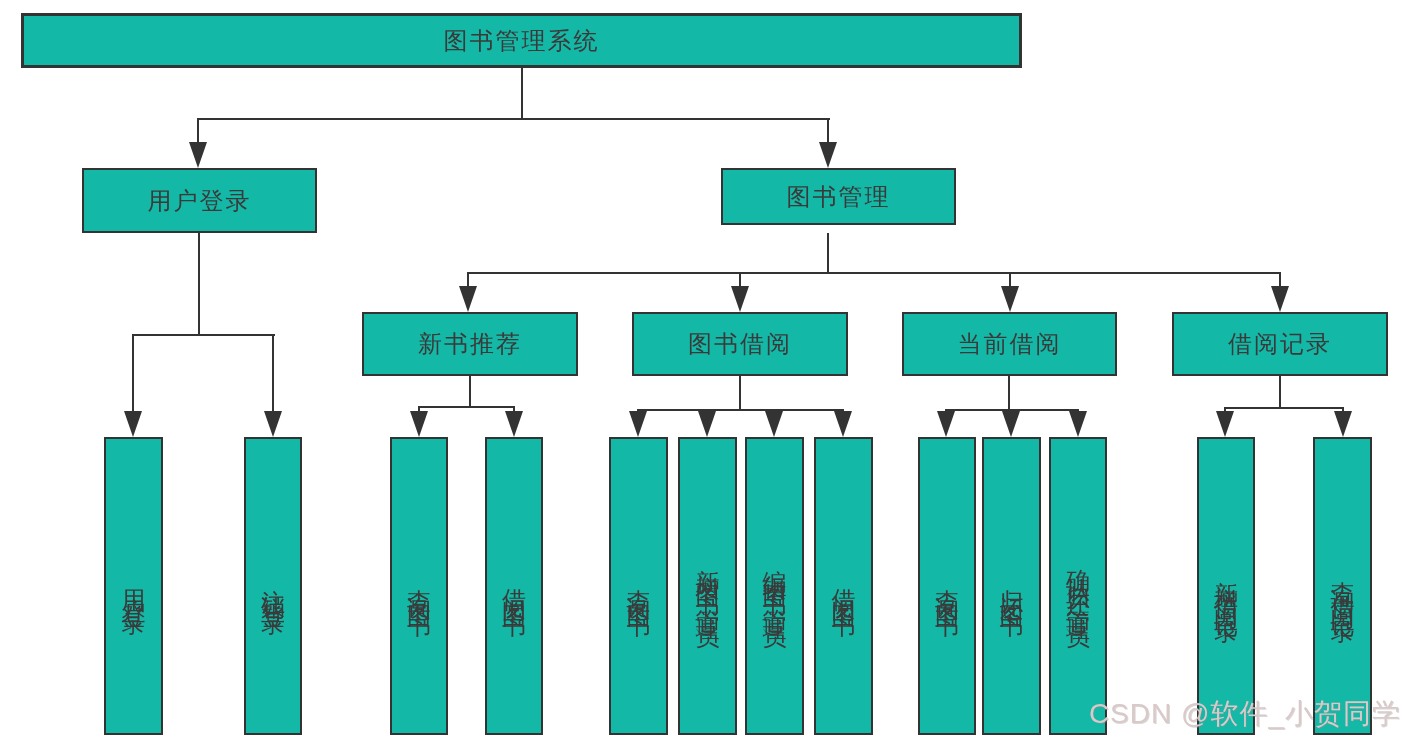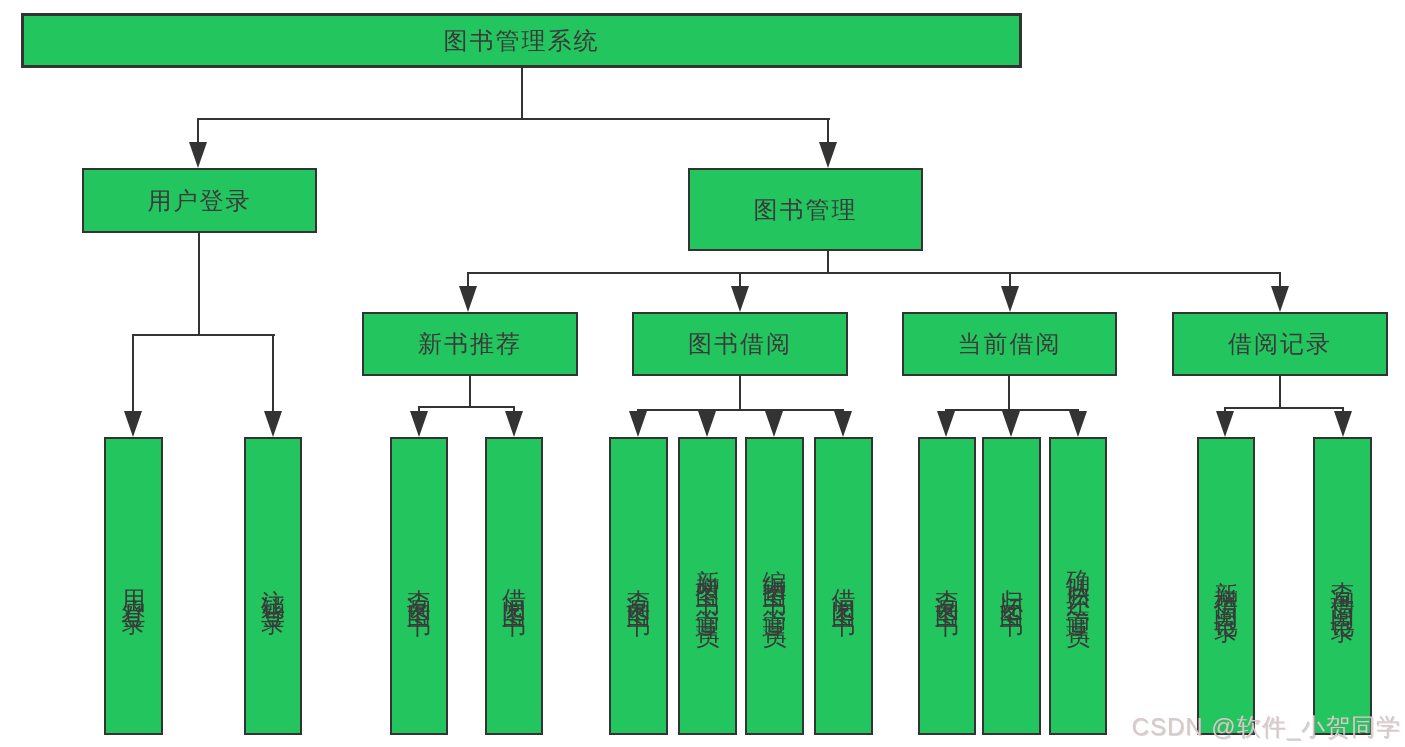--- a/index.html
+++ b/index.html
@@ -14,21 +14,21 @@
     width:1405px;height:747px;
     background:var(--bg);
     font-family:"Liberation Sans", sans-serif;
     color:var(--text);
     overflow:hidden;
   }
   .box{
     position:absolute;
     box-sizing:border-box;
     border:2px solid var(--line);
-    background:#22c55e;
+    background:#14b8a6;
     display:flex;align-items:center;justify-content:center;
     font-size:24px;
     letter-spacing:2px;
     color:var(--text);
     z-index:2;
   }
   .box.root{border-width:3px;}
   .vbox{
     writing-mode:vertical-rl;
     text-orientation:mixed;
@@ -39,22 +39,22 @@
   .vline{position:absolute;width:2px;background:var(--line);z-index:1;}
   .hline{position:absolute;height:2px;background:var(--line);z-index:1;}
   .arrow{
     position:absolute;width:0;height:0;z-index:1;
     border-left:9px solid transparent;
     border-right:9px solid transparent;
     border-top:26px solid var(--line);
   }
   .watermark{
     position:absolute;
-    right:4px;bottom:4px;
-    font-size:24px;
+    right:4px;bottom:14px;
+    font-size:28px;
     letter-spacing:1px;
     color:var(--wm);
     text-shadow:1px 1px 0 rgba(150,140,140,0.35);
     z-index:5;
     white-space:nowrap;
   }
 </style>
 </head>
 <body>
 
@@ -63,21 +63,21 @@
   <div class="box root" style="left:21px;top:13px;width:1001px;height:55px;">图书管理系统</div>
 
   <div class="vline" style="left:521px;top:68px;height:51px;"></div>
   <div class="hline" style="left:197px;top:118px;width:633px;"></div>
   <div class="vline" style="left:197px;top:118px;height:30px;"></div>
   <div class="arrow" style="left:189px;top:142px;"></div>
   <div class="vline" style="left:827px;top:118px;height:30px;"></div>
   <div class="arrow" style="left:819px;top:142px;"></div>
 
   <div class="box" style="left:82px;top:168px;width:235px;height:65px;">用户登录</div>
-  <div class="box" style="left:688px;top:168px;width:235px;height:83px;text-align:center;">图书管理</div>
+  <div class="box" style="left:721px;top:168px;width:235px;height:57px;text-align:center;">图书管理</div>
 
   <div class="vline" style="left:198px;top:233px;height:103px;"></div>
   <div class="hline" style="left:132px;top:334px;width:143px;"></div>
   <div class="vline" style="left:132px;top:334px;height:80px;"></div>
   <div class="arrow" style="left:124px;top:411px;"></div>
   <div class="vline" style="left:272px;top:334px;height:80px;"></div>
   <div class="arrow" style="left:264px;top:411px;"></div>
 
   <div class="vline" style="left:827px;top:233px;height:41px;"></div>
   <div class="hline" style="left:467px;top:272px;width:814px;"></div>

